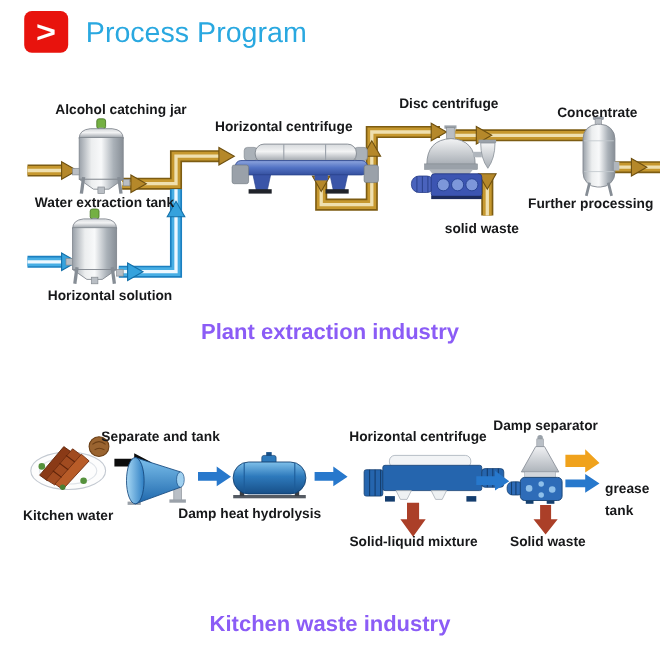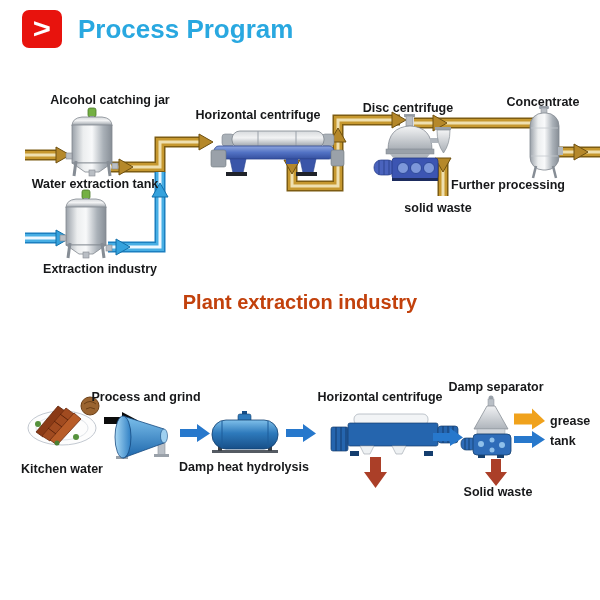--- a/index.html
+++ b/index.html
@@ -3,27 +3,27 @@
 <meta charset="utf-8">
 <style>
   html,body{margin:0;padding:0;background:#fff;}
   .stage{position:relative;width:600px;height:600px;background:#ffffff;
          font-family:"Liberation Sans",sans-serif;overflow:hidden;}
 
   
   .logo{position:absolute;left:22px;top:10px;width:40px;height:38px;background:#e8130d;
         border-radius:7px;display:flex;align-items:center;justify-content:center;}
   .logo span{color:#fff;font-weight:900;font-size:27px;line-height:1;transform:scaleX(1.15);}
-  .app-title{position:absolute;left:78px;top:14px;font-size:26px;font-weight:700;color:#29a8e0;white-space:nowrap;}
+  .app-title{position:absolute;left:78px;top:14px;font-size:26px;font-weight:400;color:#29a8e0;white-space:nowrap;}
 
   
   .lbl{position:absolute;transform:translateX(-50%);font-weight:700;font-size:12.5px;
        color:#17181a;white-space:nowrap;}
-  .lbl.left{transform:none;}
-  .sec-title{position:absolute;transform:translateX(-50%);font-weight:700;font-size:20px;color:#c2410c;white-space:nowrap;}
+  .lbl.left{transform:none;margin-top:23px;}
+  .sec-title{position:absolute;transform:translateX(-50%);font-weight:700;font-size:20px;color:#8b5cf6;white-space:nowrap;}
 
   svg{position:absolute;left:0;}
   #svg1{top:80px;}
   #svg2{top:372px;}
 
   
   .g1{stroke:#7d5c12;stroke-width:11;fill:none;}
   .g2{stroke:#c6982f;stroke-width:8;fill:none;}
   .g3{stroke:#efe0b0;stroke-width:3;fill:none;}
   .garrow{fill:#b5882a;stroke:#6e5010;stroke-width:1;}
@@ -181,26 +181,26 @@
       <rect x="541" y="108" width="6" height="7" fill="#b9bec4" stroke="#82888f" stroke-width="0.5"></rect>
       <rect x="530" y="113" width="29" height="57" rx="13" fill="url(#metal)" stroke="#82888f" stroke-width="0.8"></rect>
       <path d="M531 128 h27 M531 156 h27" stroke="#c4c9ce" stroke-width="0.8"></path>
       <path d="M536 166 L533 178 M553 166 L556 178" stroke="#868d95" stroke-width="2.5"></path>
       <rect x="558" y="147" width="5" height="8" fill="#b0b6bd"></rect>
     </g>
   </svg>
 
   <div class="lbl" style="left:95px;top:177px">Water extraction tank</div>
   <div class="lbl" style="left:110px;top:93px">Alcohol catching jar</div>
-  <div class="lbl" style="left:100px;top:262px">Extraction industry</div>
+  <div class="lbl" style="left:100px;top:262px">Horizontal solution</div>
   <div class="lbl" style="left:258px;top:108px">Horizontal centrifuge</div>
-  <div class="lbl" style="left:408px;top:101px">Disc centrifuge</div>
+  <div class="lbl" style="left:408px;top:87px">Disc centrifuge</div>
   <div class="lbl" style="left:543px;top:95px">Concentrate</div>
   <div class="lbl" style="left:438px;top:201px">solid waste</div>
-  <div class="lbl" style="left:508px;top:178px">Further processing</div>
+  <div class="lbl" style="left:537px;top:178px">Further processing</div>
   <div class="sec-title" style="left:300px;top:291px">Plant extraction industry</div>
 
   <svg id="svg2" width="600" height="138" viewBox="0 372 600 138">
     <defs>
       <linearGradient id="coneG" x1="0" y1="0" x2="0" y2="1">
         <stop offset="0" stop-color="#7cc0ec"></stop>
           <stop offset="1" stop-color="#1d66ab"></stop>
       </linearGradient>
       <linearGradient id="discG" x1="0" y1="0" x2="1" y2="0">
         <stop offset="0" stop-color="#a8d8f4"></stop>
@@ -287,21 +287,23 @@
       <rect x="478" y="455" width="7" height="3" fill="#15406f"></rect>
       <rect x="497" y="455" width="7" height="3" fill="#15406f"></rect>
     </g>
 
     <path class="forange" d="M514 417 h18 v-5 L545 424.5 L532 433 v-5 h-18 Z" transform="translate(0,-3.5)"></path>
     <path class="fblue" d="M514 436 h18 v-5 L545 439.5 L532 448 v-5 h-18 Z"></path>
     <path class="fred" d="M491 459 h10 v13 h6 L496 486 L485 472 h6 Z"></path>
   </svg>
 
   <div class="lbl" style="left:62px;top:462px">Kitchen water</div>
-  <div class="lbl" style="left:146px;top:390px">Process and grind</div>
-  <div class="lbl" style="left:244px;top:460px">Damp heat hydrolysis</div>
+  <div class="lbl" style="left:146px;top:390px">Separate and tank</div>
+  <div class="lbl" style="left:227px;top:460px">Damp heat hydrolysis</div>
   <div class="lbl" style="left:380px;top:390px">Horizontal centrifuge</div>
   <div class="lbl" style="left:496px;top:380px">Damp separator</div>
   <div class="lbl left" style="left:550px;top:414px">grease</div>
   <div class="lbl left" style="left:550px;top:434px">tank</div>
+  <div class="lbl" style="left:376px;top:485px">Solid-liquid mixture</div>
   <div class="lbl" style="left:498px;top:485px">Solid waste</div>
+  <div class="sec-title" style="left:300px;top:557px">Kitchen waste industry</div>
 
 </div>
 
 </body></html>

